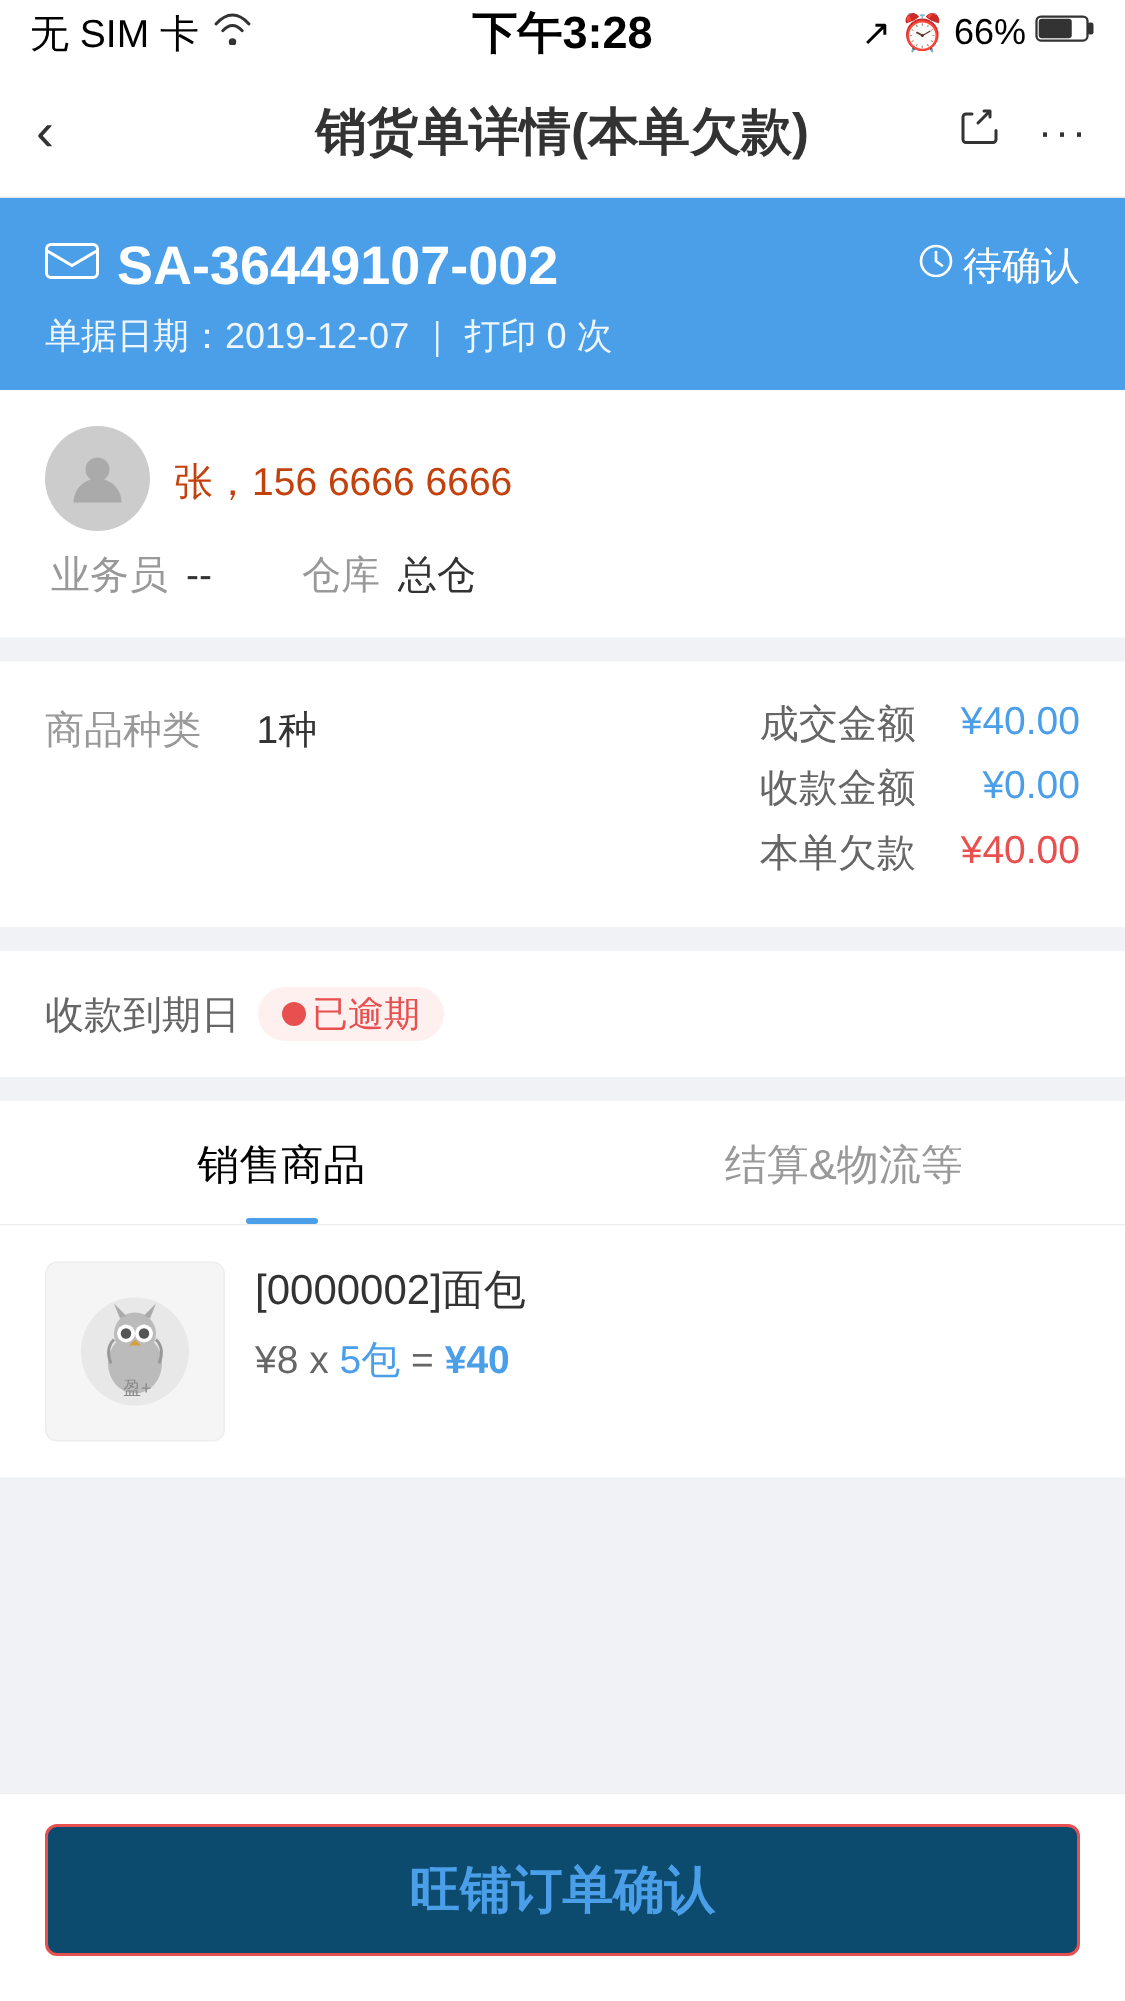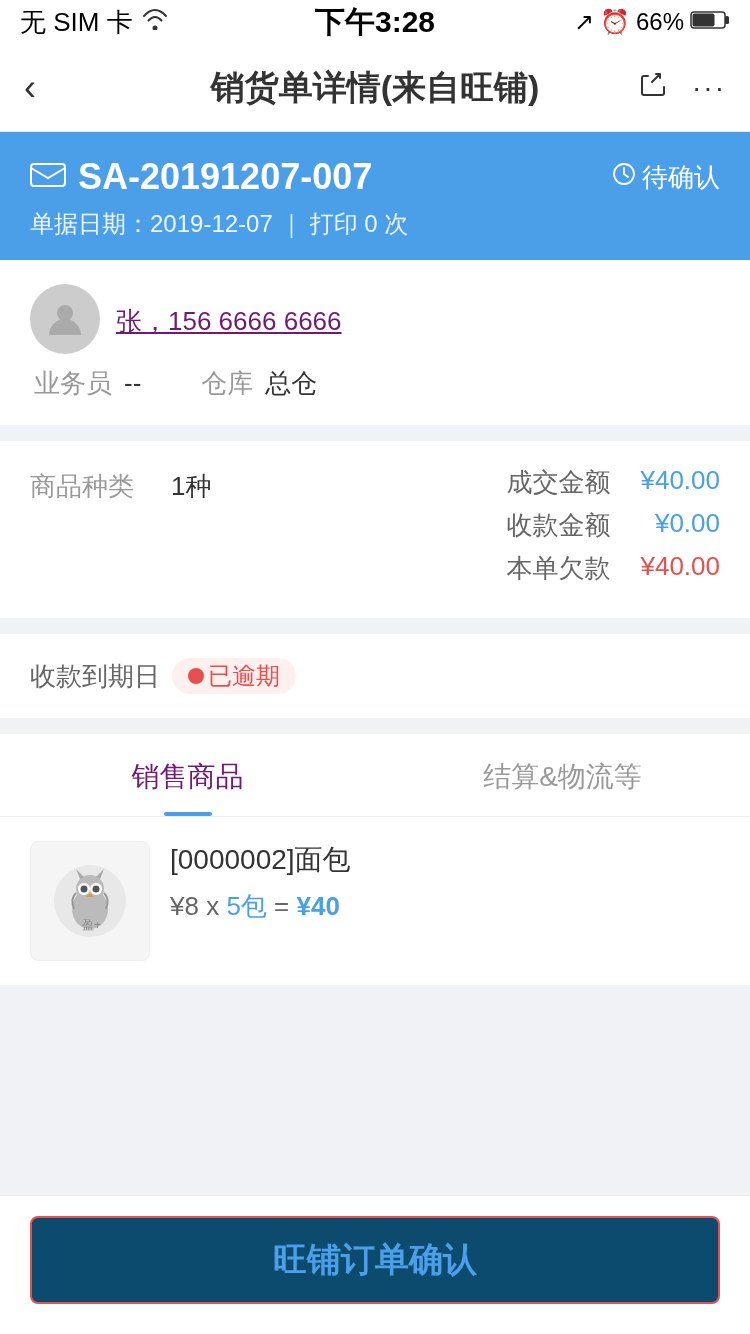--- a/index.html
+++ b/index.html
@@ -139,23 +139,22 @@
       color: #888;
       flex-shrink: 0;
     }
     .customer-phone {
       font-size: 34px;
       font-weight: 600;
       color: #333;
     }
     .customer-name {
       font-size: 26px;
-      color: #701a75;
+      color: #c2410c;
       margin-top: 4px;
-      text-decoration: underline;
     }
     .customer-meta {
       display: flex;
       gap: 60px;
       margin-top: 10px;
       font-size: 26px;
       color: #666;
       padding-left: 4px;
     }
     .meta-item {
@@ -242,21 +241,21 @@
     .tab-item {
       flex: 1;
       text-align: center;
       padding: 24px 0 20px;
       font-size: 28px;
       color: #999;
       cursor: pointer;
       position: relative;
     }
     .tab-item.active {
-      color: #701a75;
+      color: #000000;
     }
     .tab-item.active::after {
       content: '';
       position: absolute;
       bottom: 0;
       left: 50%;
       transform: translateX(-50%);
       width: 48px;
       height: 4px;
       background: #4a9fe8;
@@ -354,21 +353,21 @@
         <rect x="1" y="2" width="34" height="16" rx="3" stroke="#333" stroke-width="1.5" fill="none"></rect>
         <rect x="35" y="6" width="4" height="8" rx="1.5" fill="#333"></rect>
         <rect x="2.5" y="3.5" width="22" height="13" rx="2" fill="#333"></rect>
       </svg>
     </span>
   </div>
 </div>
 
 <div class="nav-bar">
   <span class="nav-back">‹</span>
-  <span class="nav-title">销货单详情(来自旺铺)</span>
+  <span class="nav-title">销货单详情(本单欠款)</span>
   <div class="nav-right">
     <span class="nav-icon">
       <svg width="30" height="30" viewBox="0 0 30 30" fill="none">
         <path d="M22 5H18M22 5V9M22 5L14 13" stroke="#333" stroke-width="2" stroke-linecap="round"></path>
         <path d="M10 7H6a2 2 0 00-2 2v15a2 2 0 002 2h18a2 2 0 002-2v-6" stroke="#333" stroke-width="2" stroke-linecap="round"></path>
       </svg>
     </span>
     <span class="nav-icon" style="font-size:28px; letter-spacing:2px;">···</span>
   </div>
 </div>
@@ -376,21 +375,21 @@
 <div class="order-banner">
   <div class="banner-row1">
     <div style="display:flex;align-items:center;gap:12px;">
       <span style="font-size:30px;">
         
         <svg width="36" height="28" viewBox="0 0 36 28" fill="none">
           <rect x="1" y="4" width="34" height="22" rx="3" stroke="white" stroke-width="2" fill="none"></rect>
           <path d="M1 8l17 10L35 8" stroke="white" stroke-width="2"></path>
         </svg>
       </span>
-      <span class="order-id">SA-20191207-007</span>
+      <span class="order-id">SA-36449107-002</span>
     </div>
     <div class="order-status">
       <span>
         <svg width="24" height="24" viewBox="0 0 24 24" fill="none">
           <circle cx="12" cy="12" r="10" stroke="white" stroke-width="1.8" fill="none"></circle>
           <path d="M12 6v6l4 3" stroke="white" stroke-width="1.8" stroke-linecap="round"></path>
         </svg>
       </span>
       <span>待确认</span>
     </div>

